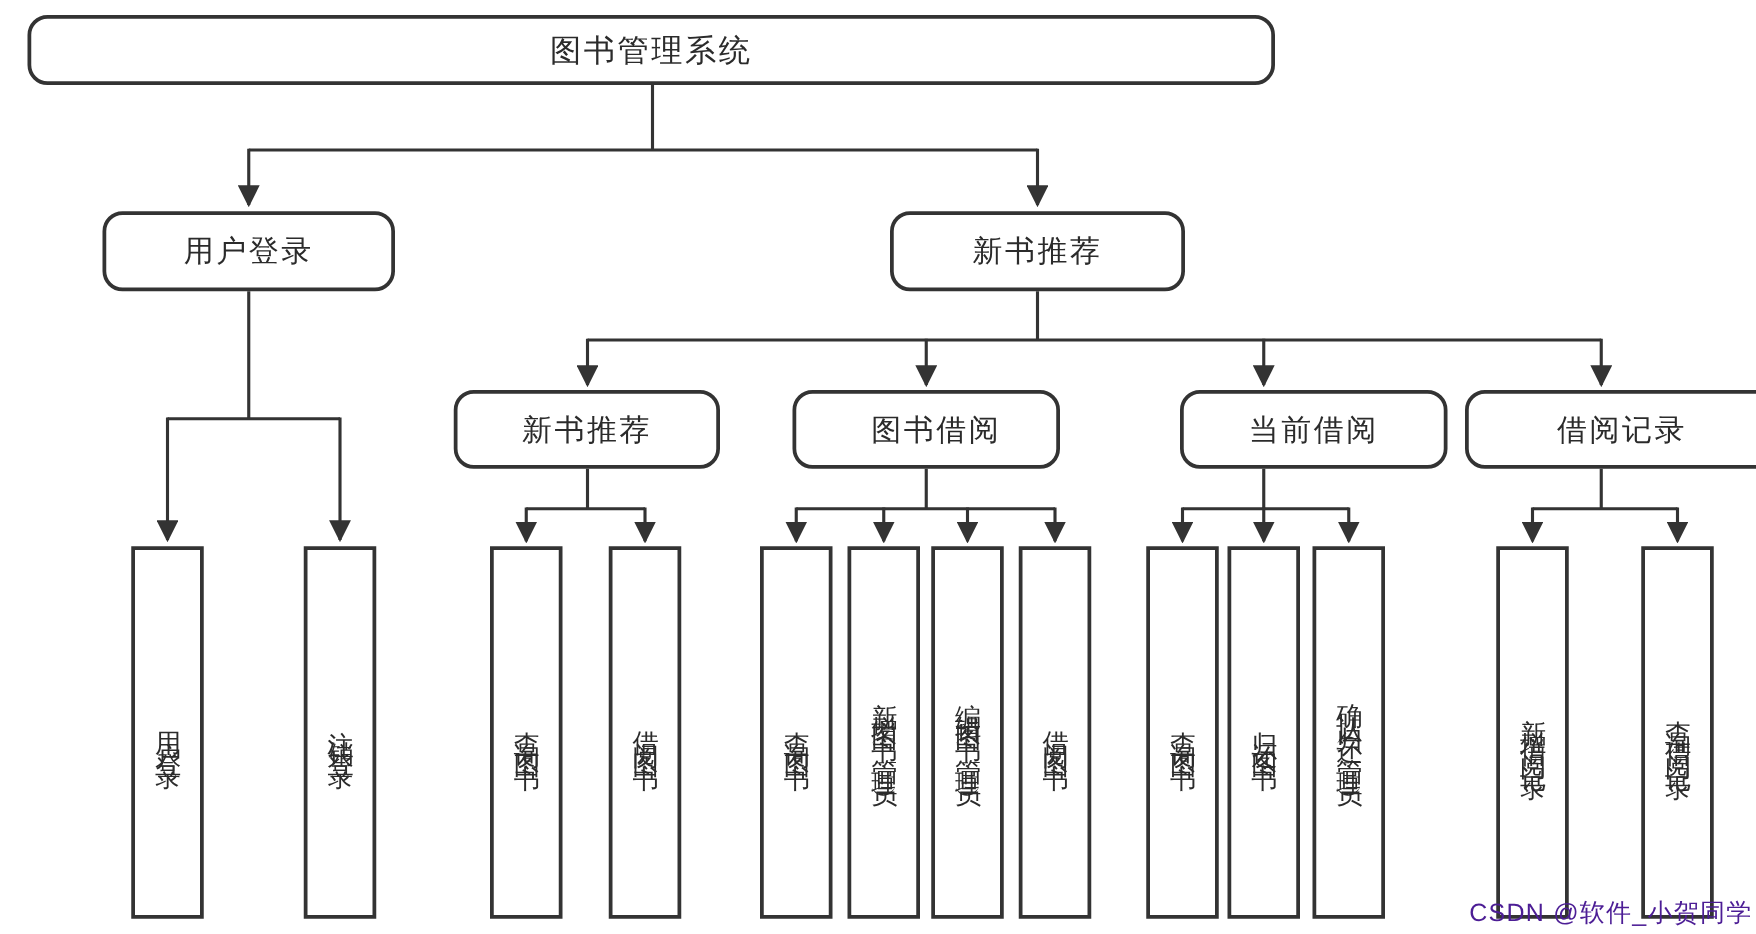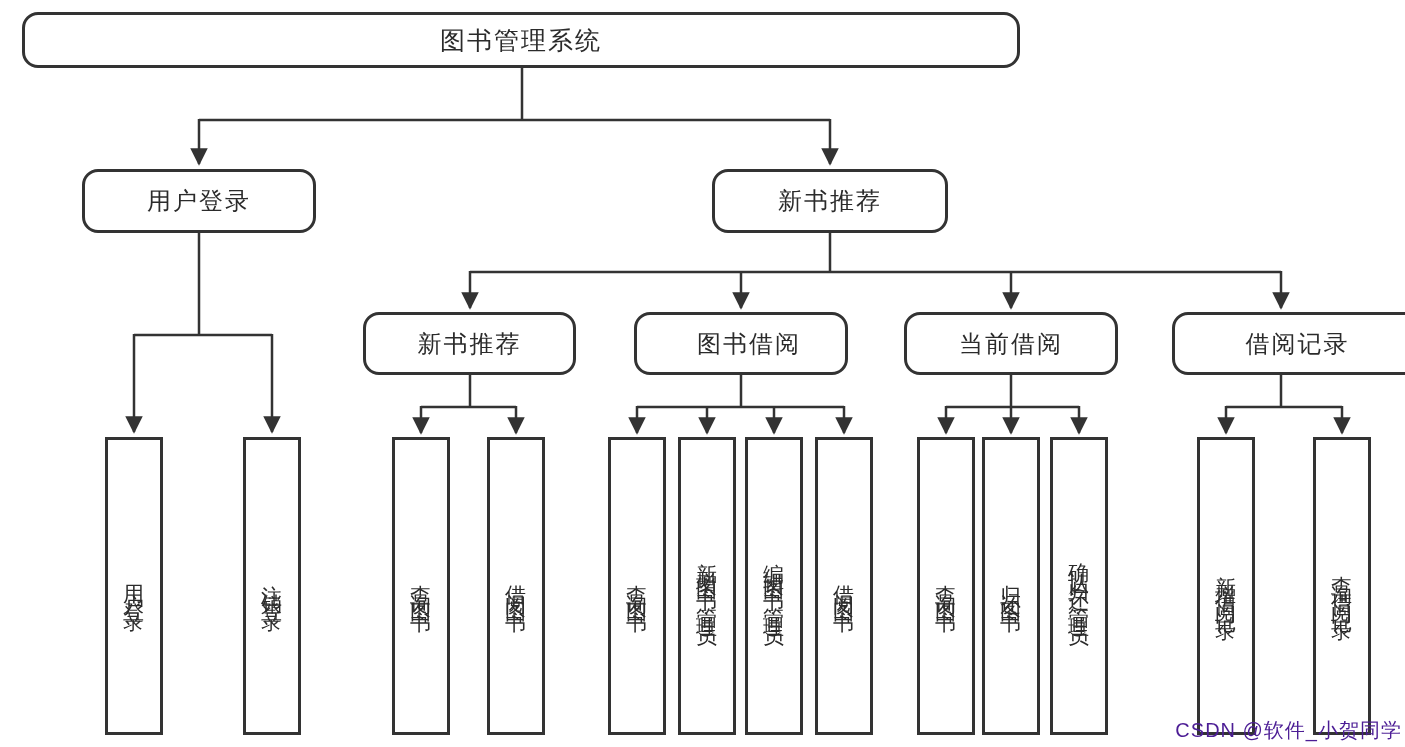--- a/index.html
+++ b/index.html
@@ -115,21 +115,21 @@
     </g>
   </svg>
 
   <div class="node hbox root-box">图书管理系统</div>
 
   <div class="node hbox" style="left:82px; top:169px; width:234px; height:64px;">用户登录</div>
   <div class="node hbox" style="left:712px; top:169px; width:236px; height:64px;">新书推荐</div>
 
   <div class="node hbox" style="left:363px; top:312px; width:213px; height:63px;">新书推荐</div>
   <div class="node hbox" style="left:634px; top:312px; width:214px; height:63px;padding-left:16px;">图书借阅</div>
-  <div class="node hbox" style="left:904px; top:312px; width:214px; height:63px;">当前借阅</div>
+  <div class="node hbox" style="left:944px; top:312px; width:214px; height:63px;">当前借阅</div>
   <div class="node hbox" style="left:1172px; top:312px; width:251px; height:63px;">借阅记录</div>
 
   <div class="node vbox" style="left:105px;">
     <span class="vtext">用户登录</span>
   </div>
   <div class="node vbox" style="left:243px;">
     <span class="vtext">注销登录</span>
   </div>
 
   <div class="node vbox" style="left:392px;">

